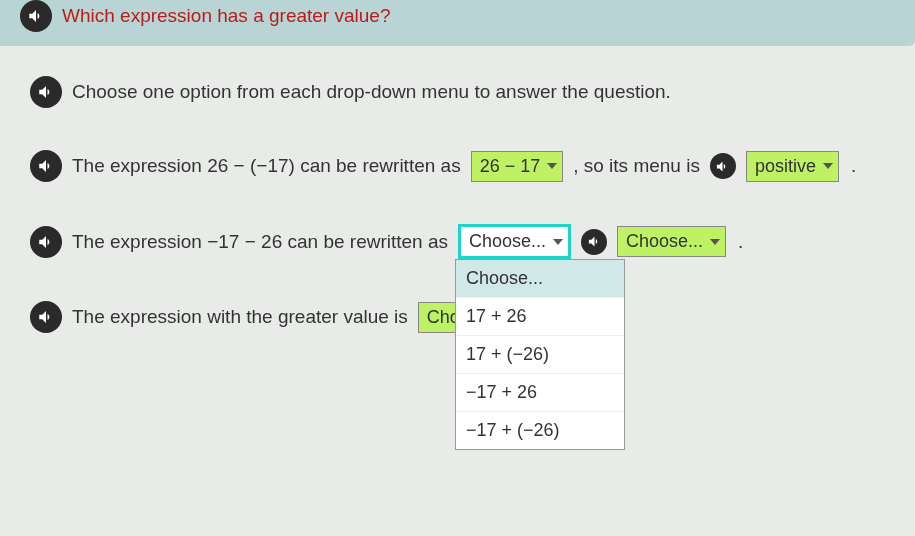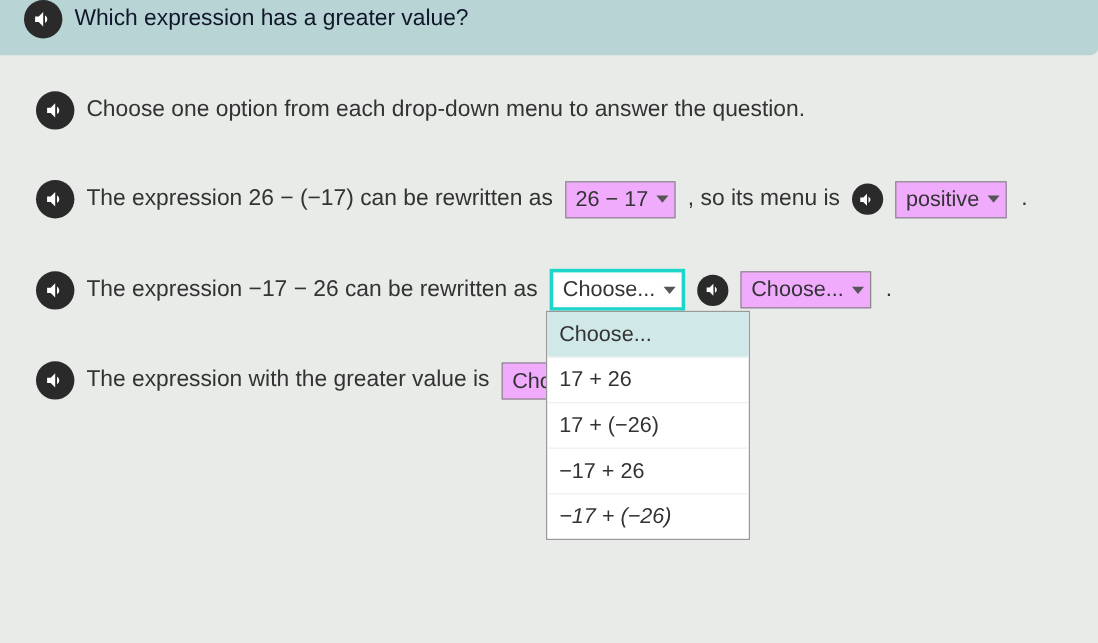--- a/index.html
+++ b/index.html
@@ -34,38 +34,38 @@
       flex-shrink: 0;
       cursor: pointer;
     }
     .speaker-btn svg { width: 18px; height: 18px; }
     .speaker-small {
       width: 26px; height: 26px;
     }
     .speaker-small svg { width: 15px; height: 15px; }
     .question-text {
       font-size: 19px;
-      color: #0f172a;
+      color: #b91c1c;
     }
     .content {
       padding: 20px 18px 0 30px;
     }
     .row {
       display: flex;
       align-items: center;
       gap: 10px;
       margin-bottom: 42px;
       font-size: 19px;
       color: #333;
       position: relative;
     }
     .row-text { white-space: nowrap; }
     .select-box {
       border: 1px solid #888;
-      background: #f0abfc;
+      background: #bef264;
       padding: 4px 22px 4px 8px;
       font-size: 18px;
       color: #333;
       position: relative;
       display: inline-flex;
       align-items: center;
       min-width: 90px;
       cursor: pointer;
     }
     .select-box.active {
@@ -95,21 +95,21 @@
     .dropdown-option {
       padding: 8px 10px;
       font-size: 18px;
       border-bottom: 1px solid #eee;
       color: #333;
       cursor: pointer;
     }
     .dropdown-option.highlighted {
       background: #d0e8e8;
     }
-    .dropdown-option:last-child { border-bottom: none; font-style: italic; }
+    .dropdown-option:last-child { border-bottom: none; }
     .select-wrap { position: relative; display: inline-block; }
     .period { margin-left: 2px; }
   </style>
 </head>
 <body>
 
 <div class="header-bar">
   <div class="header-inner">
     <span class="speaker-btn">
       <svg viewBox="0 0 24 24" fill="#fff">

